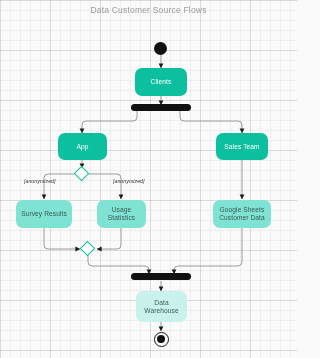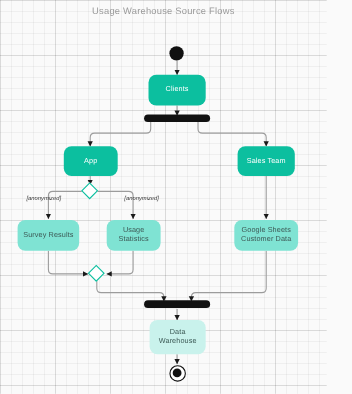--- a/index.html
+++ b/index.html
@@ -83,21 +83,21 @@
     color:#3a3a3a;
     white-space:nowrap;
     user-select:none;
   }
 </style>
 </head>
 <body>
 
 <div id="canvas">
 
-  <div class="title">Usage Warehouse Source Flows</div>
+  <div class="title">Data Customer Source Flows</div>
 
   <svg id="wires" viewBox="0 0 297 358" xmlns="http://www.w3.org/2000/svg">
     <defs>
       <marker id="ah" markerWidth="6" markerHeight="6" refX="4.6" refY="3" orient="auto" markerUnits="userSpaceOnUse">
         <path d="M0,0.6 L4.8,3 L0,5.4 z" fill="#1a1a1a"></path>
       </marker>
     </defs>
     <g fill="none" stroke="#9c9c9c" stroke-width="1" stroke-linejoin="round">
 
       <path d="M161,55 L161,68" marker-end="url(#ah)"></path>

